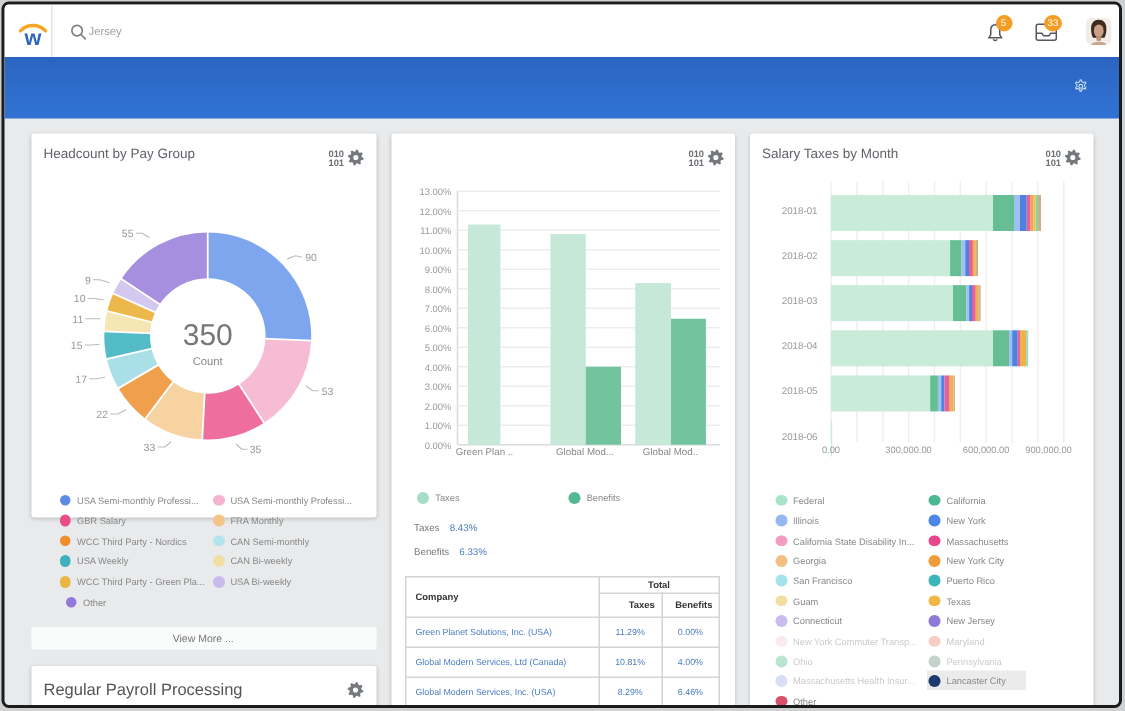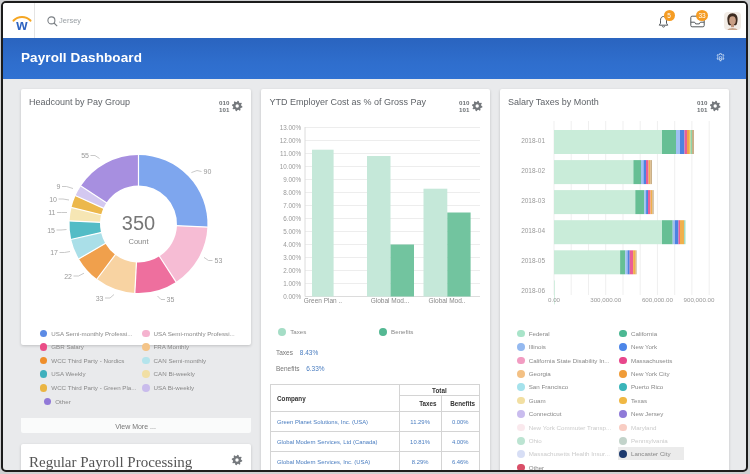--- a/index.html
+++ b/index.html
@@ -59,21 +59,20 @@
         <rect width="17" height="18" fill="#f2ece6"></rect>
         <path d="M8.5 1.2 C4.6 1.2 3.2 4.4 3.4 7.6 C3.5 10.6 4.4 13.4 5.2 13.2 L11.8 13.2 C12.6 13.4 13.5 10.6 13.6 7.6 C13.8 4.4 12.4 1.2 8.5 1.2 Z" fill="#3d2b20"></path>
         <ellipse cx="8.5" cy="8.6" rx="3.3" ry="4.3" fill="#c99f85"></ellipse>
         <rect x="7" y="12" width="3" height="3.2" fill="#bf937a"></rect>
         <path d="M3.4 18 C4.2 15.2 12.8 15.2 13.6 18 Z" fill="#c9a78f"></path>
       </g>
     </svg>
   </div>
 
   <div id="banner">
-    <h1>Payroll Dashboard</h1>
     <svg class="abs" style="left:712px;top:14px" width="11" height="11" viewBox="0 0 24 24">
       <path fill="#cfe0f5" d="M12 8.5 A3.5 3.5 0 1 0 12 15.5 A3.5 3.5 0 1 0 12 8.5 Z M12 10 A2 2 0 1 1 12 14 A2 2 0 1 1 12 10 Z M10.3 2 L9.9 4.6 A7.6 7.6 0 0 0 7.7 5.9 L5.2 4.9 L3.5 7.9 L5.6 9.5 A7.7 7.7 0 0 0 5.6 12 L3.5 14 L5.2 17 L7.7 16 A7.6 7.6 0 0 0 9.9 17.3 L10.3 20 L13.7 20 L14.1 17.3 A7.6 7.6 0 0 0 16.3 16 L18.8 17 L20.5 14 L18.4 12 A7.7 7.7 0 0 0 18.4 9.5 L20.5 7.9 L18.8 4.9 L16.3 5.9 A7.6 7.6 0 0 0 14.1 4.6 L13.7 2 Z M11.5 3.5 L12.5 3.5 L12.9 5.9 L13.6 6.1 A6 6 0 0 1 15.3 7.1 L15.9 7.6 L18.2 6.7 L18.7 7.6 L16.8 9.1 L17 9.8 A6 6 0 0 1 17 11.7 L16.8 12.4 L18.7 14 L18.2 14.9 L15.9 14 L15.3 14.5 A6 6 0 0 1 13.6 15.5 L12.9 15.7 L12.5 18 L11.5 18 L11.1 15.7 L10.4 15.5 A6 6 0 0 1 8.7 14.5 L8.1 14 L5.8 14.9 L5.3 14 L7.2 12.4 L7 11.7 A6 6 0 0 1 7 9.8 L7.2 9.1 L5.3 7.6 L5.8 6.7 L8.1 7.6 L8.7 7.1 A6 6 0 0 1 10.4 6.1 L11.1 5.9 Z"></path>
     </svg>
   </div>
 
   <div class="card" id="card1" style="left:17.5px;top:86px;width:230px;height:256px;text-decoration:underline;">
     <div class="ctitle">Headcount by Pay Group</div>
     <div class="hicons" id="hi1"><svg width="24" height="12" viewBox="0 0 24 12">
       <g font-family="Liberation Sans" font-size="6.2" font-weight="bold" fill="#6b6f73">
         <text x="0" y="5.4">010</text>
@@ -150,28 +149,27 @@
     <div class="legrow" style="left:121.3px;top:267.7px;"><span class="legdot" style="background:#b4e4ec"></span>CAN Semi-monthly</div>
     <div class="legrow" style="left:121.3px;top:281.3px;"><span class="legdot" style="background:#f1dfa4"></span>CAN Bi-weekly</div>
     <div class="legrow" style="left:121.3px;top:294.9px;"><span class="legdot" style="background:#c9bcec"></span>USA Bi-weekly</div>
 
     <div class="abs" style="left:0;top:328.5px;width:230px;border-top:1px solid #e5e5e5;"></div>
     <div class="abs" style="left:0;top:328.5px;width:230px;height:15.5px;background:#fafbfb;border-radius:0 0 2px 2px;"></div>
     <div class="abs" style="left:0;top:334px;width:230px;text-align:center;font-size:7px;color:#777;" id="viewmore">View More ...</div>
   </div>
 
   <div class="card" style="left:17.5px;top:441px;width:230px;height:40px;">
-    <div class="ctitle" style="top:10px;font-size:15px;color:#555;font-family:Liberation Serif, serif;">Regular Payroll Processing</div>
+    <div class="ctitle" style="top:10px;font-size:11px;color:#555;">Regular Payroll Processing</div>
     <svg class="abs" style="right:7.5px;top:10px" width="12" height="12" viewBox="0 0 12 12">
       <path d="M6.52 0.73 L7.54 0.93 L7.89 2.47 L8.54 2.91 L10.10 2.64 L10.67 3.50 L9.83 4.84 L9.98 5.61 L11.27 6.52 L11.07 7.54 L9.53 7.89 L9.09 8.54 L9.36 10.10 L8.50 10.67 L7.16 9.83 L6.39 9.98 L5.48 11.27 L4.46 11.07 L4.11 9.53 L3.46 9.09 L1.90 9.36 L1.33 8.50 L2.17 7.16 L2.02 6.39 L0.73 5.48 L0.93 4.46 L2.47 4.11 L2.91 3.46 L2.64 1.90 L3.50 1.33 L4.84 2.17 L5.61 2.02 Z M7.70 6 A1.7 1.7 0 1 0 4.30 6 A1.7 1.7 0 1 0 7.70 6 Z" fill="#75797d" fill-rule="evenodd"></path>
     </svg>
   </div>
 
   <div class="card" id="card2" style="left:258px;top:86px;width:229px;height:400px;">
-    <div class="ctitle">YTD Employer Cost as % of Gross Pay</div>
     <div class="hicons" id="hi2"><svg width="24" height="12" viewBox="0 0 24 12">
       <g font-family="Liberation Sans" font-size="6.2" font-weight="bold" fill="#6b6f73">
         <text x="0" y="5.4">010</text>
             <text x="0" y="11.6">101</text>
       </g>
       <path d="M18.72 0.73 L19.74 0.93 L20.09 2.47 L20.74 2.91 L22.30 2.64 L22.87 3.50 L22.03 4.84 L22.18 5.61 L23.47 6.52 L23.27 7.54 L21.73 7.89 L21.29 8.54 L21.56 10.10 L20.70 10.67 L19.36 9.83 L18.59 9.98 L17.68 11.27 L16.66 11.07 L16.31 9.53 L15.66 9.09 L14.10 9.36 L13.53 8.50 L14.37 7.16 L14.22 6.39 L12.93 5.48 L13.13 4.46 L14.67 4.11 L15.11 3.46 L14.84 1.90 L15.70 1.33 L17.04 2.17 L17.81 2.02 Z M19.90 6 A1.7 1.7 0 1 0 16.50 6 A1.7 1.7 0 1 0 19.90 6 Z" fill="#75797d" fill-rule="evenodd"></path>
     </svg></div>
     <svg class="abs" style="left:0;top:0" width="229" height="230" viewBox="0 0 229 230">
       <g stroke="#ededed" stroke-width="1">
         <line x1="44" y1="38.5" x2="219" y2="38.5"></line>

